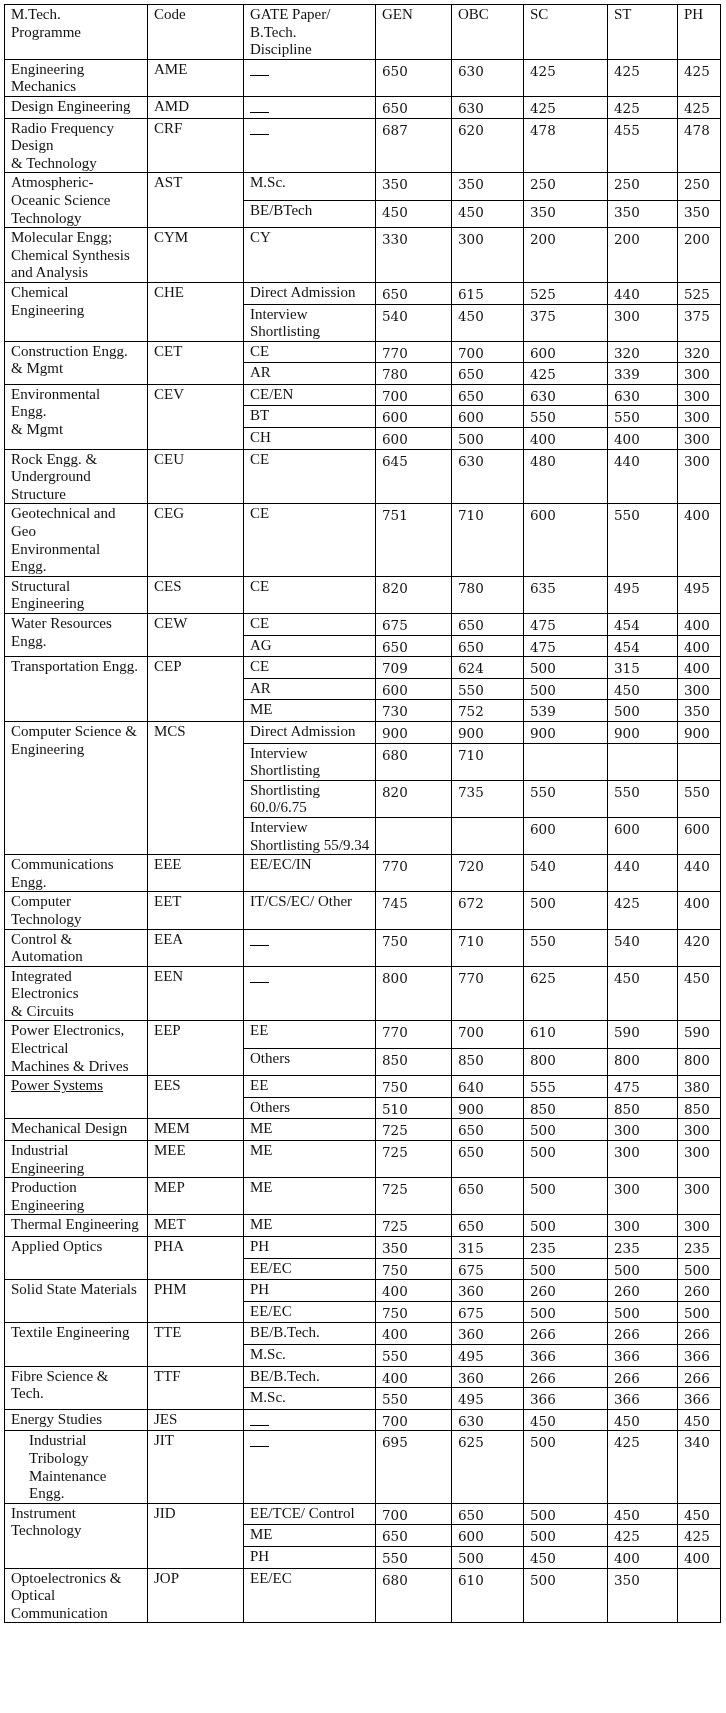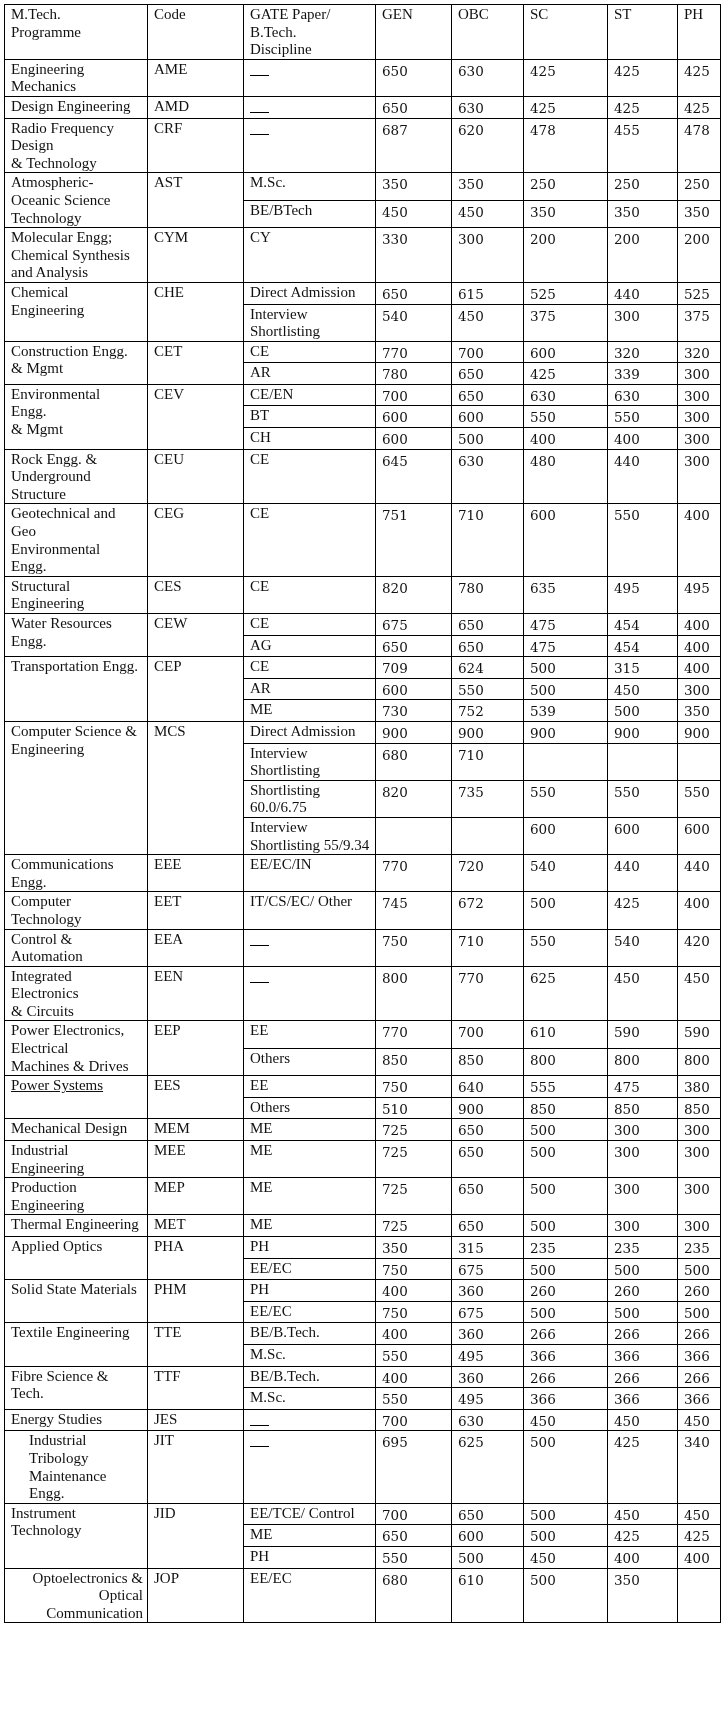--- a/index.html
+++ b/index.html
@@ -521,21 +521,21 @@
         </tr>
         <tr>
           <td>PH</td>
           <td class="num">550</td>
           <td class="num">500</td>
           <td class="num">450</td>
           <td class="num">400</td>
           <td class="num">400</td>
         </tr>
         <tr>
-          <td rowspan="1" style="white-space: pre-line; text-align: right;">Optoelectronics &amp;
+          <td rowspan="1" style="white-space: pre-line;">Optoelectronics &amp;
 Optical
 Communication</td>
           <td rowspan="1">JOP</td>
           <td>EE/EC</td>
           <td class="num">680</td>
           <td class="num">610</td>
           <td class="num">500</td>
           <td class="num">350</td>
           <td class="num"></td>
         </tr>

